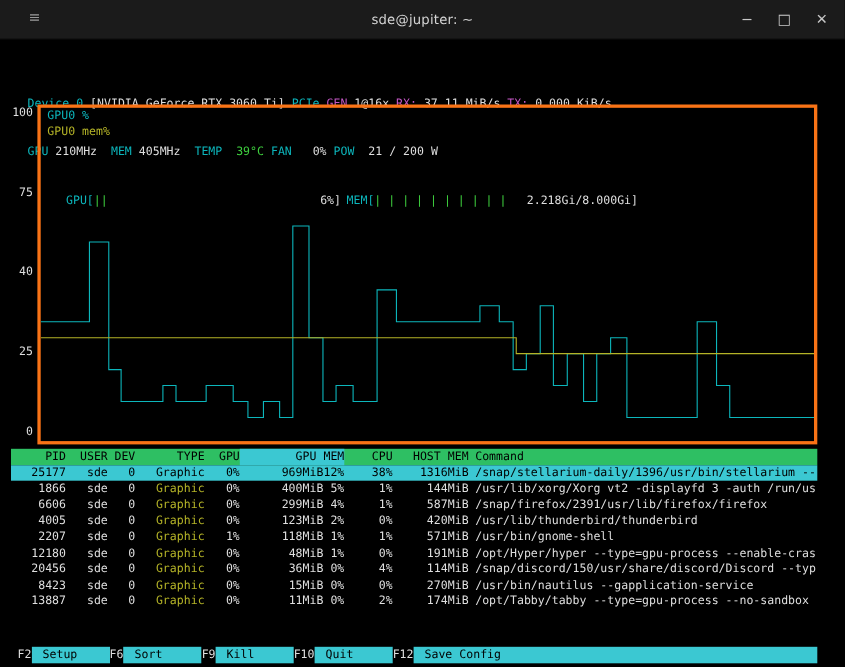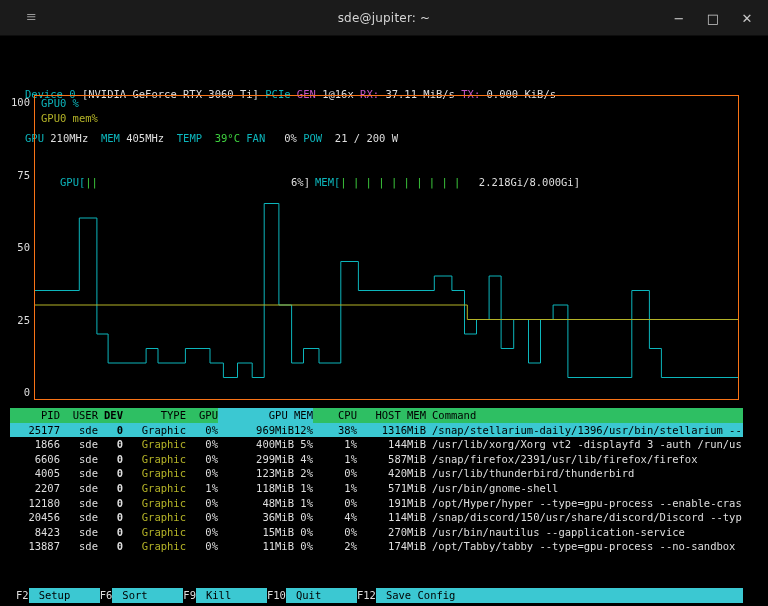--- a/index.html
+++ b/index.html
@@ -24,30 +24,30 @@
 
   .top-info{position:absolute;left:25px;top:22px;white-space:pre;}
   .tline{height:14.6px;}
   .bar-line{display:flex;width:555px;}
   .half{display:inline-flex;}
   .gpu-half{width:267px;margin-left:35px;}
   .mem-half{width:283px;margin-left:5px;}
   .flexsp{flex:1;}
 
   
-  .chart-frame{position:absolute;left:34px;top:59px;width:703px;height:303px;border:1px solid #f97316;}
+  .chart-frame{position:absolute;left:34px;top:59px;width:703px;height:303px;border:3px solid #f97316;}
   .legend{position:absolute;left:6px;top:0;white-space:pre;}
   .legend div{height:14.6px;}
   .ylabel{position:absolute;left:4px;width:26px;text-align:right;height:14.6px;white-space:pre;}
 
   
   .ptable{position:absolute;left:10px;top:372px;width:733px;}
   .prow{display:flex;height:14.6px;white-space:pre;align-items:baseline;}
   .cell{text-align:right;overflow:hidden;flex:none;box-sizing:border-box;}
-  .c-pid{width:50px;} .c-user{width:38px;} .c-dev{width:25px;font-weight:bold;} .c-type{width:63px;}
+  .c-pid{width:50px;} .c-user{width:38px;} .c-dev{width:25px;} .c-type{width:63px;}
   .c-gpu{width:32px;} .c-gmem{width:76px;} .c-mpct{width:19px;} .c-gmemgrp{width:95px;}
   .c-cpu{width:44px;} .c-hmem{width:69px;}
   .c-cmd{flex:1;text-align:left;padding-left:6px;}
   .prow .c-type{color:var(--yellow,#b4b327);}
   .prow.header{background:var(--green-bg,#2ebf63);color:#000;}
   .prow.header .c-type{color:#000;}
   .prow.header .sortcol{background:var(--cyan-bg,#3bc8d2);}
   .prow.selected{background:var(--cyan-bg,#3bc8d2);color:#000;}
   .prow.selected .c-type{color:#000;}
 
@@ -86,21 +86,21 @@
     <div class="chart-frame">
       <svg width="703" height="303" viewBox="0 0 703 303">
           <polyline points="0.0,194.5 44.3,194.5 44.3,122.0 61.9,122.0 61.9,238.0 73.1,238.0 73.1,267.0 111.1,267.0 111.1,252.5 123.0,252.5 123.0,267.0 150.4,267.0 150.4,252.5 175.0,252.5 175.0,267.0 188.4,267.0 188.4,281.5 202.5,281.5 202.5,267.0 217.2,267.0 217.2,281.5 229.2,281.5 229.2,107.5 243.9,107.5 243.9,209.0 256.6,209.0 256.6,267.0 268.5,267.0 268.5,252.5 284.0,252.5 284.0,267.0 305.8,267.0 305.8,165.5 323.4,165.5 323.4,194.5 399.3,194.5 399.3,180.0 416.9,180.0 416.9,194.5 429.5,194.5 429.5,238.0 441.5,238.0 441.5,223.5 454.1,223.5 454.1,180.0 466.1,180.0 466.1,252.5 478.7,252.5 478.7,223.5 493.5,223.5 493.5,267.0 505.5,267.0 505.5,223.5 518.1,223.5 518.1,209.0 532.9,209.0 532.9,281.5 596.8,281.5 596.8,194.5 614.4,194.5 614.4,252.5 626.4,252.5 626.4,281.5 703,281.5" fill="none" stroke="#0cb6bc" stroke-width="1"></polyline>
           <polyline points="0.0,209.0 432.3,209.0 432.3,223.5 703,223.5" fill="none" stroke="#b4b327" stroke-width="1"></polyline>
         </svg>
       <div class="legend"><div class="c-cyan">GPU0 %</div><div class="c-yellow">GPU0 mem%</div></div>
     </div>
     <div id="ylabels">
         <div class="ylabel c-white" style="top: 59px;">100</div>
         <div class="ylabel c-white" style="top: 131.5px;">75</div>
-        <div class="ylabel c-white" style="top: 204px;">50</div>
+        <div class="ylabel c-white" style="top: 204px;">40</div>
         <div class="ylabel c-white" style="top: 276.5px;">25</div>
         <div class="ylabel c-white" style="top: 349px;">0</div>
       </div>
 
     <div class="ptable">
         <div class="prow header"><span class="cell c-pid">PID</span><span class="cell c-user">USER</span><span class="cell c-dev">DEV</span><span class="cell c-type">TYPE</span><span class="cell c-gpu">GPU</span><span class="cell c-gmemgrp sortcol">GPU MEM</span><span class="cell c-cpu">CPU</span><span class="cell c-hmem">HOST MEM</span><span class="cell c-cmd">Command</span></div>
         <div class="prow selected"><span class="cell c-pid">25177</span><span class="cell c-user">sde</span><span class="cell c-dev">0</span><span class="cell c-type">Graphic</span><span class="cell c-gpu">0%</span><span class="cell c-gmem">969MiB</span><span class="cell c-mpct">12%</span><span class="cell c-cpu">38%</span><span class="cell c-hmem">1316MiB</span><span class="cell c-cmd">/snap/stellarium-daily/1396/usr/bin/stellarium --</span></div>
         <div class="prow"><span class="cell c-pid">1866</span><span class="cell c-user">sde</span><span class="cell c-dev">0</span><span class="cell c-type">Graphic</span><span class="cell c-gpu">0%</span><span class="cell c-gmem">400MiB</span><span class="cell c-mpct">5%</span><span class="cell c-cpu">1%</span><span class="cell c-hmem">144MiB</span><span class="cell c-cmd">/usr/lib/xorg/Xorg vt2 -displayfd 3 -auth /run/us</span></div>
         <div class="prow"><span class="cell c-pid">6606</span><span class="cell c-user">sde</span><span class="cell c-dev">0</span><span class="cell c-type">Graphic</span><span class="cell c-gpu">0%</span><span class="cell c-gmem">299MiB</span><span class="cell c-mpct">4%</span><span class="cell c-cpu">1%</span><span class="cell c-hmem">587MiB</span><span class="cell c-cmd">/snap/firefox/2391/usr/lib/firefox/firefox</span></div>
         <div class="prow"><span class="cell c-pid">4005</span><span class="cell c-user">sde</span><span class="cell c-dev">0</span><span class="cell c-type">Graphic</span><span class="cell c-gpu">0%</span><span class="cell c-gmem">123MiB</span><span class="cell c-mpct">2%</span><span class="cell c-cpu">0%</span><span class="cell c-hmem">420MiB</span><span class="cell c-cmd">/usr/lib/thunderbird/thunderbird</span></div>

